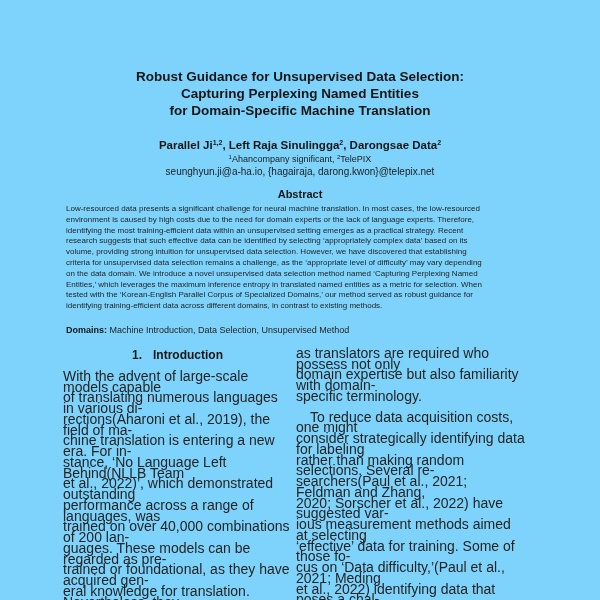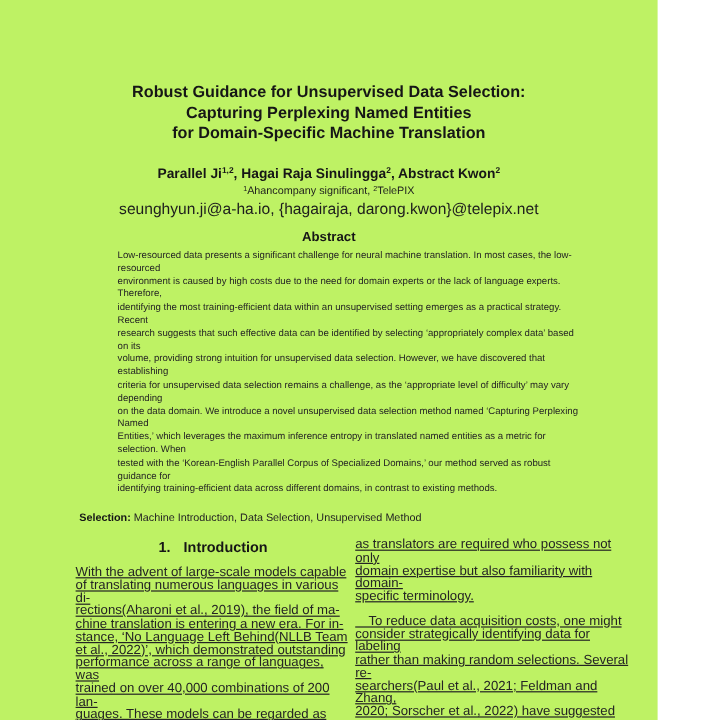--- a/index.html
+++ b/index.html
@@ -1,74 +1,74 @@
 <!DOCTYPE html>
 <html><head>
 <meta charset="utf-8">
 <style>
   html,body{margin:0;padding:0;background:#ffffff;}
   .page{
     position:relative;
-    width:548px;height:600px;
-    background:#bef264;
+    width:600px;height:600px;
+    background:#7dd3fc;
     overflow:hidden;
     color:#1d1d1d;
     font-family:"Liberation Sans",sans-serif;
     box-sizing:border-box;
     padding-top:68px;
   }
   .title{
     font-size:13.5px;font-weight:bold;line-height:17px;
     text-align:center;white-space:pre-line;color:#161616;
   }
   .authors{
     margin-top:20px;font-size:11.5px;font-weight:bold;
     text-align:center;color:#161616;
   }
   .authors sup{font-size:7px;vertical-align:4px;font-weight:bold;}
   .affil{margin-top:3px;font-size:9px;text-align:center;}
   .affil sup{font-size:6px;vertical-align:3px;}
-  .email{margin-top:2px;font-size:13px;text-align:center;}
+  .email{margin-top:2px;font-size:10px;text-align:center;}
   .abs-head{margin-top:11px;font-size:11px;font-weight:bold;text-align:center;color:#161616;}
   .abs-body{
-    margin:4px 64px 0 98px;
+    margin:4px 64px 0 66px;
     font-size:8px;line-height:10.8px;
     white-space:pre-line;text-align:left;color:#242424;
   }
   .keywords{margin:13px 64px 0 66px;font-size:9px;color:#242424;}
   .kw-label{font-weight:bold;color:#161616;}
   .columns{
     display:flex;gap:4px;
     margin:13px 0 0 63px;
   }
   .col{width:229px;flex:0 0 auto;}
   .col-body{
-    font-size:11px;line-height:10.75px;
-    white-space:pre-line;text-align:left;color:#242424;text-decoration:underline;
+    font-size:14px;line-height:10.75px;
+    white-space:pre-line;text-align:left;color:#242424;
   }
   .sec-head{
     font-size:12px;font-weight:bold;text-align:center;
     line-height:15px;color:#161616;
   }
   .sec-num{margin-right:11px;}
   .left-body{margin-top:8px;}
   .para + .para{margin-top:10px;}
   .para-last{margin-top:11px;}
 </style>
 </head>
 <body>
 
 <div class="page">
 
   <div class="title">Robust Guidance for Unsupervised Data Selection:
 Capturing Perplexing Named Entities
 for Domain-Specific Machine Translation</div>
 
   <div class="authors">
-    <span><span>Parallel Ji</span><sup>1,2</sup><span>, </span></span><span><span>Hagai Raja Sinulingga</span><sup>2</sup><span>, </span></span><span><span>Abstract Kwon</span><sup>2</sup></span>
+    <span><span>Parallel Ji</span><sup>1,2</sup><span>, </span></span><span><span>Left Raja Sinulingga</span><sup>2</sup><span>, </span></span><span><span>Darongsae Data</span><sup>2</sup></span>
   </div>
 
   <div class="affil">
     <sup>1</sup><span>Ahancompany significant, </span><sup>2</sup><span>TelePIX</span>
   </div>
 
   <div class="email">seunghyun.ji@a-ha.io, {hagairaja, darong.kwon}@telepix.net</div>
 
   <div class="abs-head">Abstract</div>
 
@@ -77,21 +77,21 @@
 identifying the most training-efficient data within an unsupervised setting emerges as a practical strategy. Recent
 research suggests that such effective data can be identified by selecting ‘appropriately complex data’ based on its
 volume, providing strong intuition for unsupervised data selection. However, we have discovered that establishing
 criteria for unsupervised data selection remains a challenge, as the ‘appropriate level of difficulty’ may vary depending
 on the data domain. We introduce a novel unsupervised data selection method named ‘Capturing Perplexing Named
 Entities,’ which leverages the maximum inference entropy in translated named entities as a metric for selection. When
 tested with the ‘Korean-English Parallel Corpus of Specialized Domains,’ our method served as robust guidance for
 identifying training-efficient data across different domains, in contrast to existing methods.</div>
 
   <div class="keywords">
-    <span class="kw-label">Selection:</span>
+    <span class="kw-label">Domains:</span>
     <span>Machine Introduction, Data Selection, Unsupervised Method</span>
   </div>
 
   <div class="columns">
 
     <div class="col">
       <div class="sec-head">
         <span class="sec-num">1.</span><span>Introduction</span>
       </div>
       <div class="col-body left-body">With the advent of large-scale models capable

